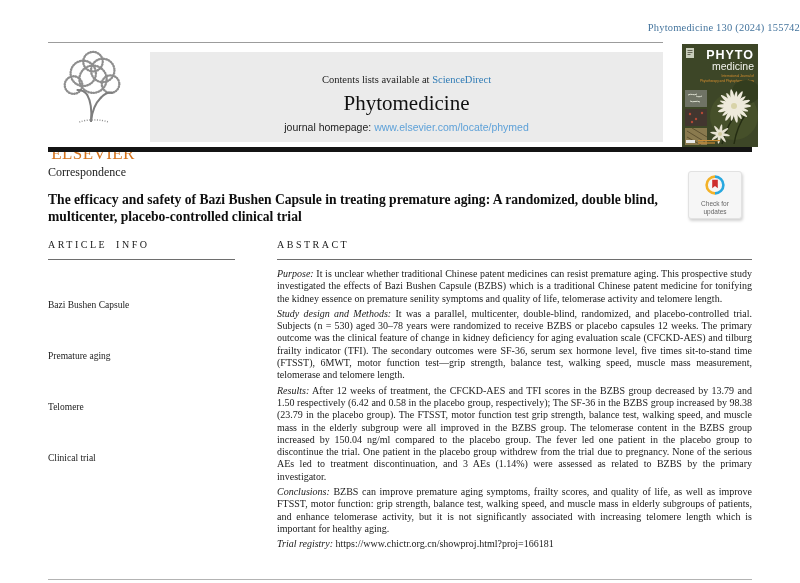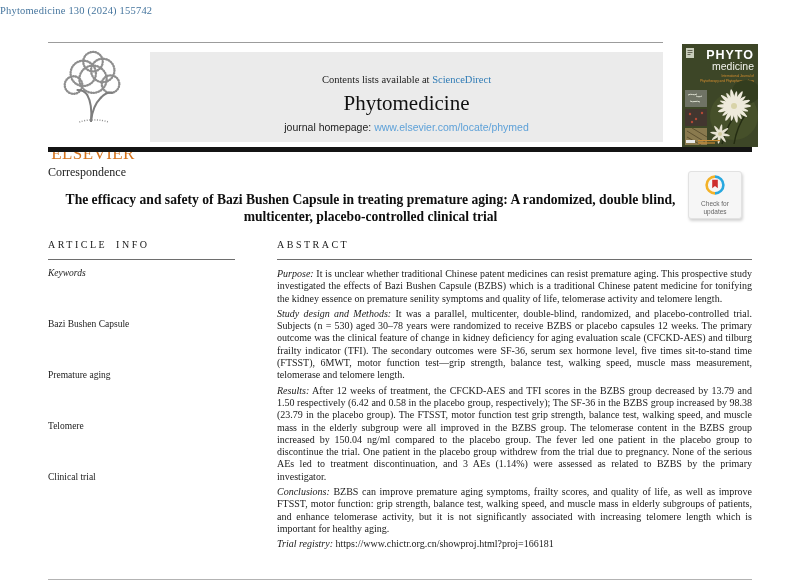--- a/index.html
+++ b/index.html
@@ -4,22 +4,22 @@
 <style>
   * { margin:0; padding:0; box-sizing:border-box; }
   html,body { background:#ffffff; }
   .page {
     position:relative; width:800px; height:583px; margin:0 auto;
     background:#ffffff; overflow:hidden;
     font-family:"Liberation Serif", serif; color:#1a1a1a;
   }
   
   .journal-ref {
-    position:absolute; top:5px; left:0; width:100%;
-    text-align:left; font-size:10.5px; color:#44749d; letter-spacing:.2px;
+    position:absolute; top:22px; left:0; width:100%;
+    text-align:right; font-size:10.5px; color:#44749d; letter-spacing:.2px;
   }
   .head-rule { position:absolute; left:48px; top:42px; width:615px; height:1px; background:#9c9c9c; }
 
   
   .elsevier-block { position:absolute; left:46px; top:49px; width:94px; height:97px; text-align:center; cursor:pointer; }
   .elsevier-wordmark { font-size:17px; color:#d4721c; letter-spacing:.4px; margin-top:15px; font-family:"Liberation Serif", serif; }
   .graybox {
     position:absolute; left:150px; top:52px; width:513px; height:90px;
     background:#ebebeb; text-align:center;
   }
@@ -31,21 +31,21 @@
     font-family:"Liberation Sans", sans-serif; font-size:10.5px; color:#222;
   }
   .homepage-link { color:#5ea1d8; cursor:pointer; text-decoration:none; }
   .cover { position:absolute; left:682px; top:44px; width:76px; height:103px; cursor:pointer; }
   .black-bar { position:absolute; left:48px; top:147px; width:704px; height:5px; background:#141414; }
 
   
   .correspondence { position:absolute; left:48px; top:165px; font-size:12px; color:#1a1a1a; }
   .article-title {
     position:absolute; left:48px; top:191px; width:645px;
-    font-size:13.6px; font-weight:bold; line-height:17px; color:#0e0e0e;text-align:center;
+    font-size:13.6px; font-weight:bold; line-height:17px; color:#0e0e0e;
   }
   .check-badge {
     position:absolute; left:688px; top:171px; width:54px;
     background:#f6f6f6; border:1px solid #e2e2e2; border-radius:3px;
     box-shadow:1px 2px 3px rgba(0,0,0,.18);
     text-align:center; padding:3px 2px 3px; cursor:pointer;
   }
   .check-badge-label {
     font-family:"Liberation Sans", sans-serif; font-size:6.5px; line-height:7.5px;
     color:#666; margin-top:1px;
@@ -179,21 +179,20 @@
       <path d="M10 1.6 A8.4 8.4 0 0 0 10 18.4" fill="none" stroke="#f3b229" stroke-width="2.6"></path>
       <path d="M10 1.6 A8.4 8.4 0 0 1 10 18.4" fill="none" stroke="#29a8df" stroke-width="2.6"></path>
       <path d="M7.2 4.8 h5.6 v8.4 L10 10.9 7.2 13.2 Z" fill="#cf2e2e"></path>
     </svg>
     <div class="check-badge-label">Check for updates</div>
   </div>
 
   <div class="col-left">
     <div class="col-heading">ARTICLE INFO</div>
     <div class="col-rule"></div>
-    <div class="kw-label">Keywords</div>
     <div class="kw-item">Bazi Bushen Capsule</div>
     <div class="kw-item">Premature aging</div>
     <div class="kw-item">Telomere</div>
     <div class="kw-item">Clinical trial</div>
   </div>
 
   <div class="col-right">
     <div class="col-heading">ABSTRACT</div>
     <div class="col-rule"></div>
 

